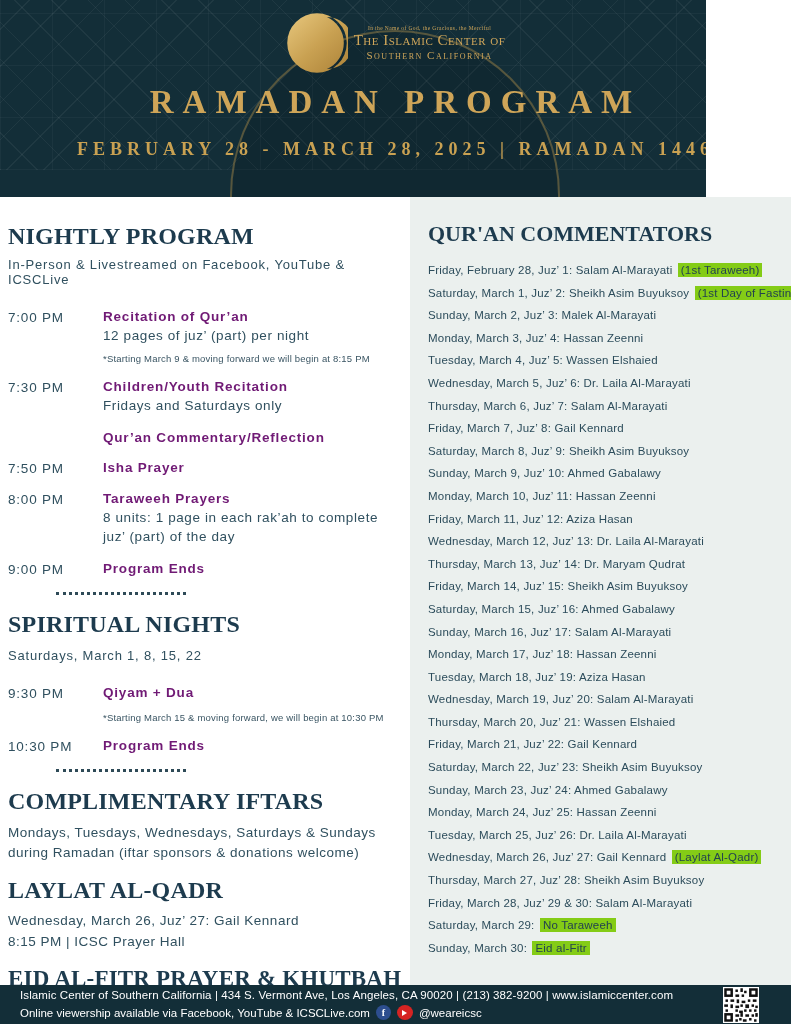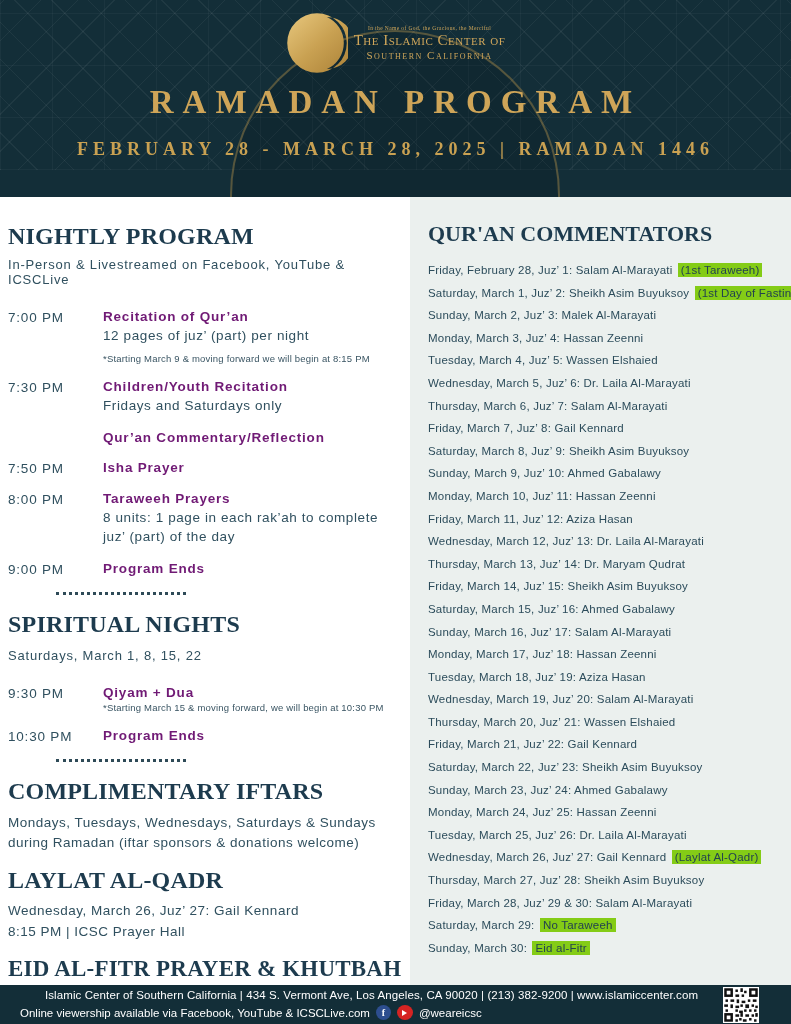--- a/index.html
+++ b/index.html
@@ -1,21 +1,21 @@
 <!DOCTYPE html>
 <html><head>
 <meta charset="utf-8">
 <style>
   * { margin:0; padding:0; box-sizing:border-box; }
   html,body { width:791px; }
   body { font-family:"Liberation Sans", sans-serif; background:#ffffff; color:#30505f; }
   .page { width:791px; height:1024px; position:relative; overflow:hidden; background:#ffffff; }
 
   
-  .header { position:relative; width:791px; height:197px; background:#132e38; overflow:hidden; }
+  .header { position:relative; width:706px; height:197px; background:#132e38; overflow:hidden; }
   .pattern { position:absolute; inset:0; height:170px;
     background-image:
       repeating-linear-gradient(45deg,  rgba(255,255,255,0.05) 0 1px, transparent 1px 26px),
       repeating-linear-gradient(-45deg, rgba(255,255,255,0.05) 0 1px, transparent 1px 26px),
       repeating-linear-gradient(0deg,   rgba(255,255,255,0.035) 0 1px, transparent 1px 52px),
       repeating-linear-gradient(90deg,  rgba(255,255,255,0.035) 0 1px, transparent 1px 52px);
   }
   .arch { position:absolute; left:230px; top:30px; width:330px; height:200px;
     border:2px solid rgba(201,161,82,0.38); border-bottom:none;
     border-radius:165px 165px 0 0; background:rgba(0,0,0,0.12); }
@@ -56,21 +56,21 @@
   .mt14 { margin-top:14px; } .mt10 { margin-top:10px; }
 
   
   h1.sec-r { font-family:"Liberation Serif", serif; font-weight:bold; font-size:22px; color:#1d3b4e; }
   .c-list { margin-top:17px; }
   .c-row { font-size:11.5px; letter-spacing:0.2px; color:#2c4c5b; margin-bottom:10.6px; white-space:nowrap; }
   .tag { background:#84cc16; color:#23424f; padding:1px 3px; margin-left:2px; }
 
   
   .footer { position:absolute; left:0; bottom:0; width:791px; height:39px; background:#132e38;
-    display:flex; align-items:center; padding:0 32px 0 20px;text-align:center; }
+    display:flex; align-items:center; padding:0 32px 0 20px; }
   .footer-text { flex:1; color:#ffffff; }
   .f-line1 { font-size:11.5px; margin-bottom:4px; letter-spacing:0.1px; }
   .f-line2 { font-size:11.5px; display:flex; align-items:center; gap:6px; }
   .fb { width:15px; height:15px; border-radius:50%; background:#2d4e8f; color:#fff; font-size:10px; font-weight:bold;
     display:inline-flex; align-items:center; justify-content:center; font-family:"Liberation Serif", serif; }
   .yt { width:16px; height:15px; border-radius:50%; background:#d62423; color:#fff;
     display:inline-flex; align-items:center; justify-content:center; }
   .yt::before { content:""; display:block; width:0; height:0; border-left:5px solid #fff; border-top:3px solid transparent; border-bottom:3px solid transparent; }
   .qr { width:36px; height:36px; background:#ffffff; flex:0 0 auto; }
 </style>
@@ -170,21 +170,21 @@
       <h1 class="sec">SPIRITUAL NIGHTS</h1>
       <div class="sec-sub mt10">Saturdays, March 1, 8, 15, 22</div>
 
       <div class="schedule">
 
           <div class="sched-row">
             <div class="sched-time">9:30 PM</div>
             <div class="sched-body">
               <div class="sched-title">Qiyam + Dua</div>
 
-              <div class="sched-note" style="margin-top:2px;">*Starting March 15 &amp; moving forward, we will begin at 10:30 PM</div>
+              <div class="sched-note" style="margin-top:12px;">*Starting March 15 &amp; moving forward, we will begin at 10:30 PM</div>
             </div>
           </div>
 
           <div class="sched-row">
             <div class="sched-time">10:30 PM</div>
             <div class="sched-body">
               <div class="sched-title">Program Ends</div>
 
             </div>
           </div>

